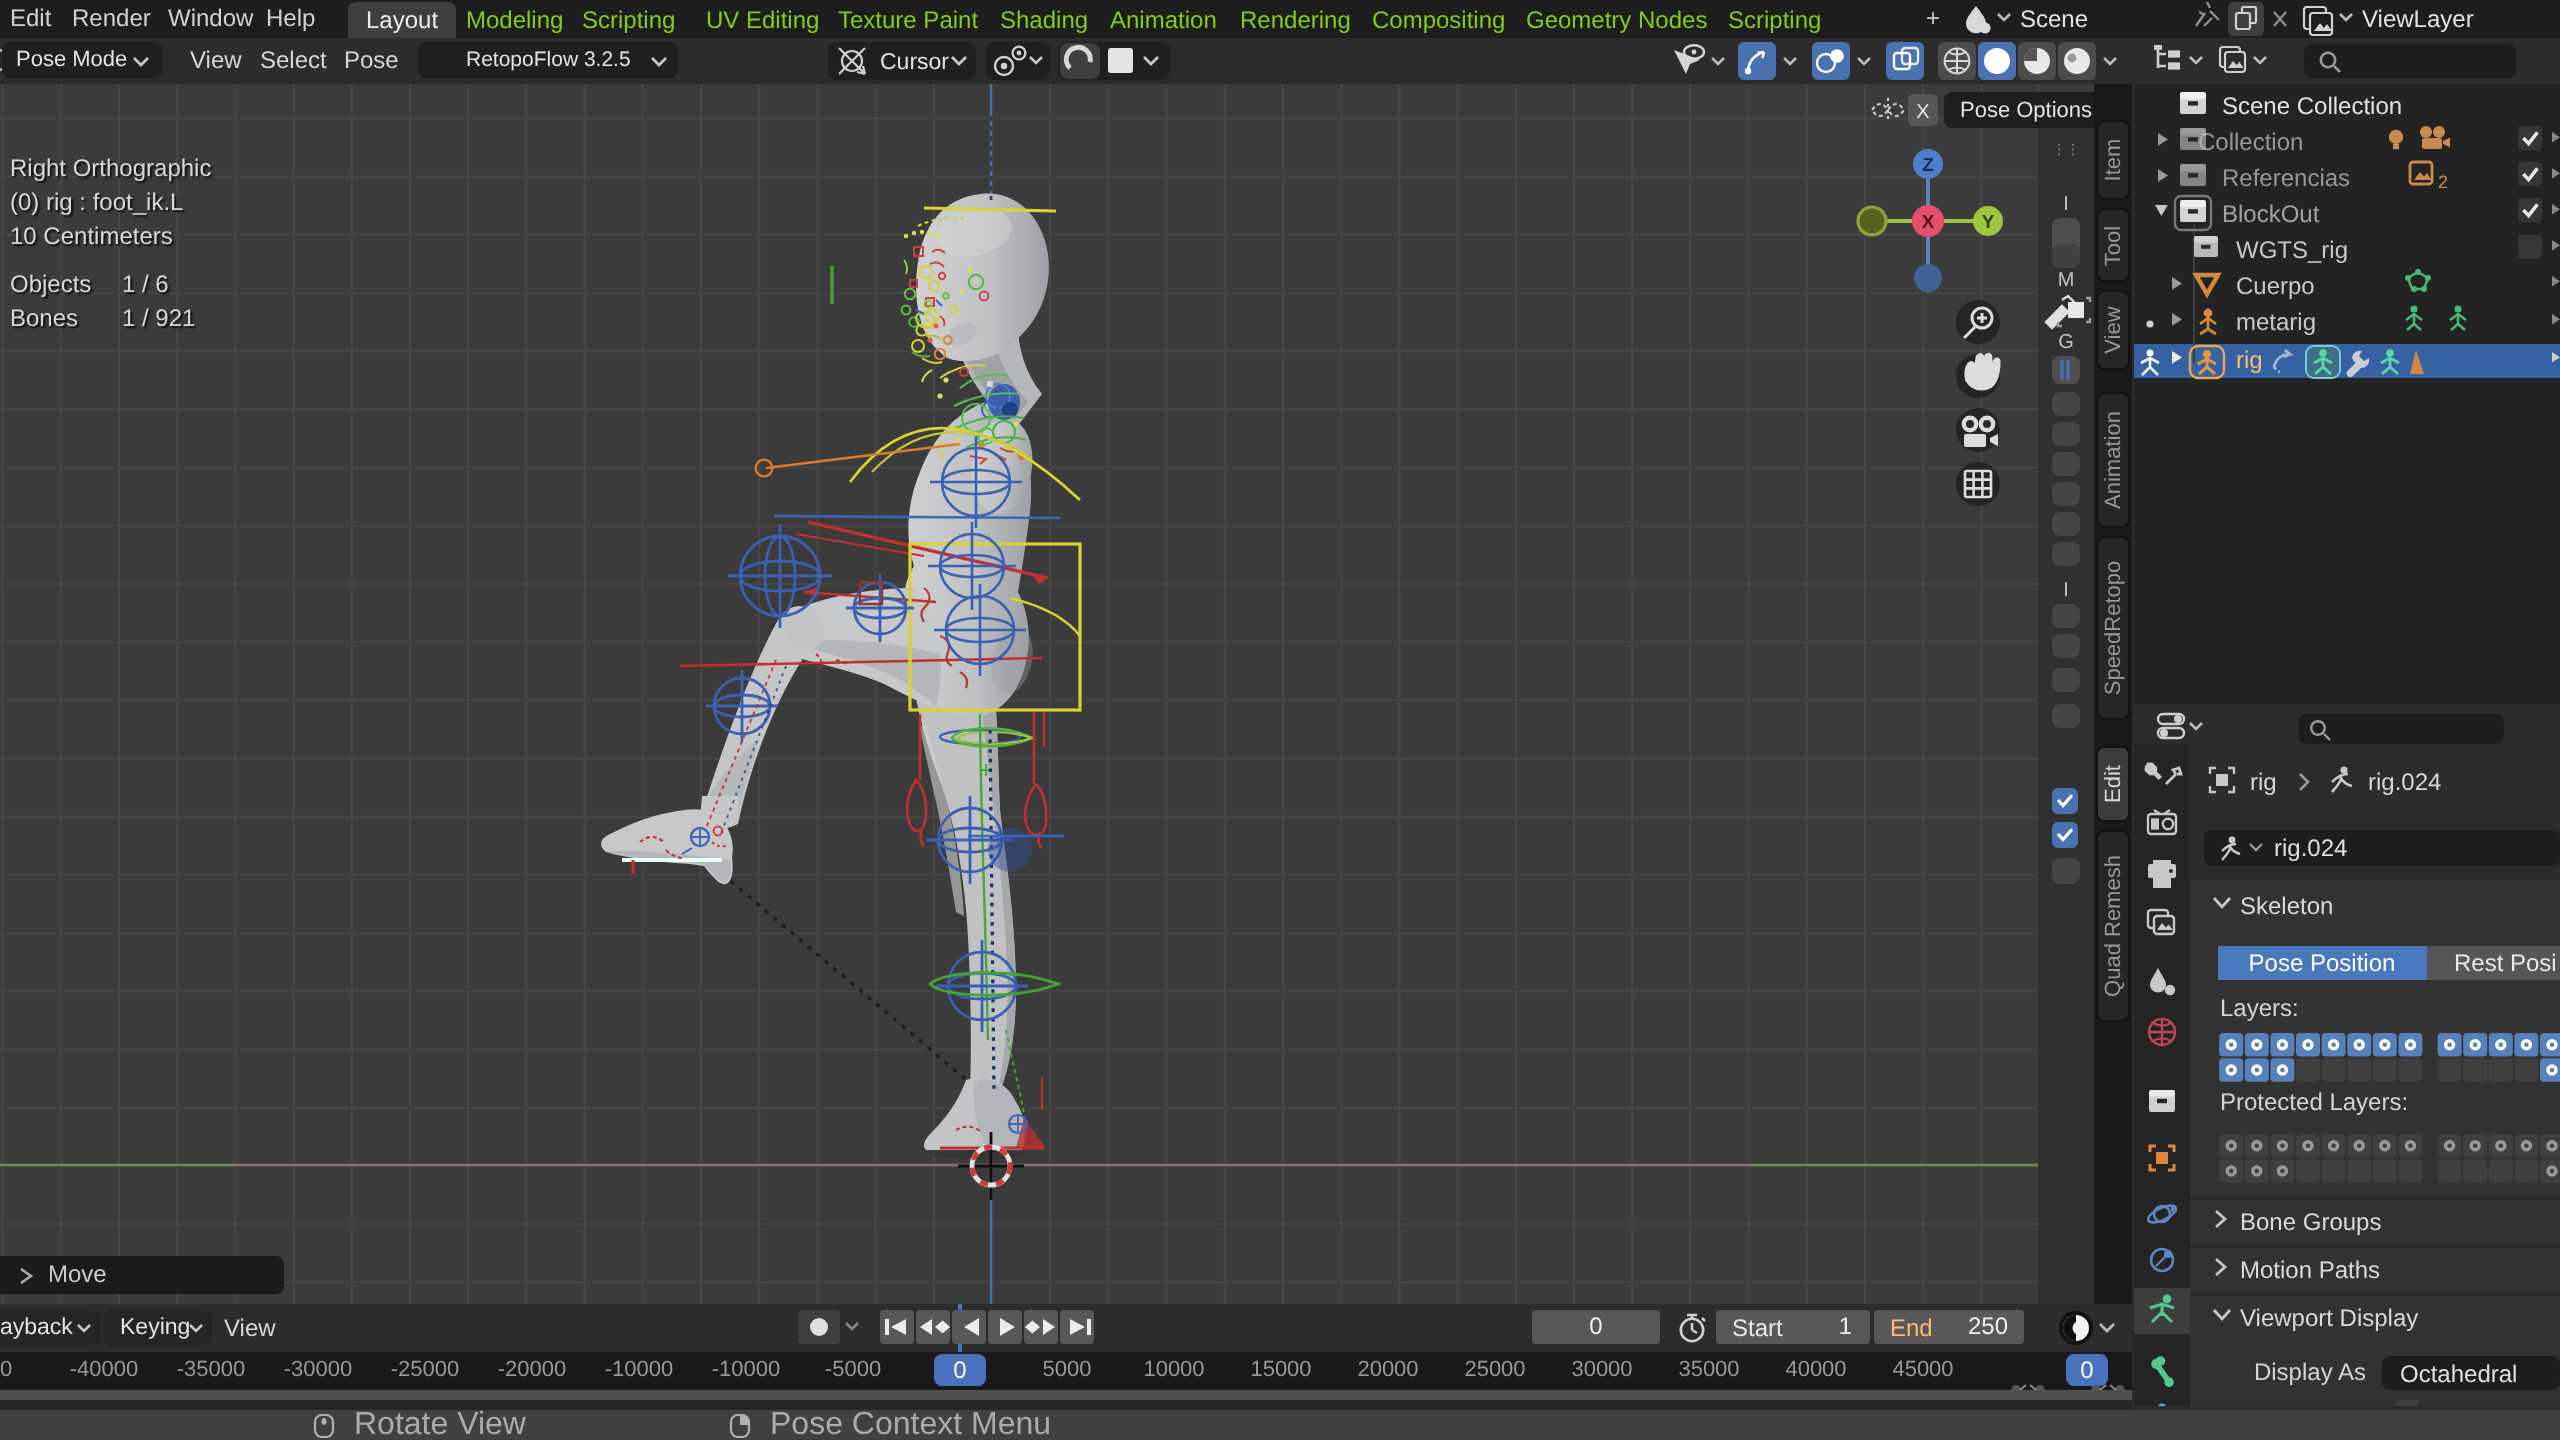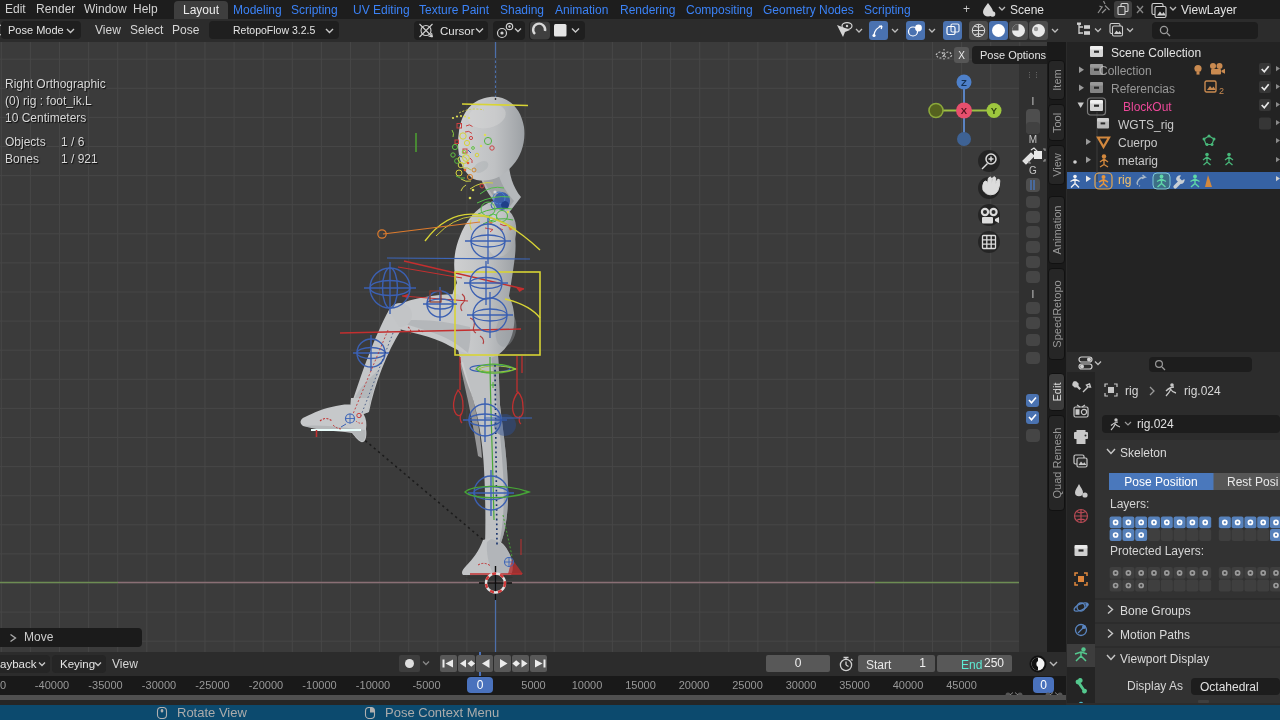--- a/index.html
+++ b/index.html
@@ -3,21 +3,21 @@
 <meta charset="utf-8">
 <style>
 * { margin:0; padding:0; box-sizing:border-box; }
 html,body { width:1280px; height:720px; overflow:hidden; background:#2b2b2b;
   font-family:"Liberation Sans", sans-serif; }
 .abs { position:absolute; }
 #stage { position:relative; width:1280px; height:720px; }
 
 #topbar { position:absolute; left:0; top:0; width:1280px; height:19px; background:#1d1d1d; }
 #topbar .menu { position:absolute; top:0; height:19px; line-height:19px; color:#d2d2d2; font-size:12px; }
-#topbar .tab { position:absolute; top:1px; height:18px; line-height:18px; color:#3b82f6; font-size:12px;
+#topbar .tab { position:absolute; top:1px; height:18px; line-height:18px; color:#84cc16; font-size:12px;
   border-radius:4px 4px 0 0; padding:0 9px; }
 #topbar .tab.active { background:#3e3e3e; color:#ececec; }
 
 #hdr2 { position:absolute; left:0; top:19px; width:1280px; height:23px; background:#2c2c2c; }
 .ddbtn { position:absolute; background:#1f1f1f; border-radius:4px; color:#e4e4e4;
   font-size:12px; line-height:18px; top:2px; height:18px; }
 .hmenu { position:absolute; top:2px; height:18px; line-height:18px; color:#d6d6d6; font-size:12px; }
 
 #viewport { position:absolute; left:0; top:42px; width:1066px; height:610px; background:#3b3b3b; overflow:hidden; }
 #vptext { position:absolute; left:5px; top:34px; color:#d8d8d8; font-size:12px; line-height:17px;
@@ -39,22 +39,22 @@
 .field { position:absolute; background:#1d1d1d; border-radius:4px; }
 
 #timeline { position:absolute; left:0; top:652px; width:1066px; height:53px; }
 #tl-hdr { position:absolute; left:0; top:0; width:1066px; height:24px; background:#2c2c2c; }
 #tl-ruler { position:absolute; left:0; top:24px; width:1066px; height:19px; background:#191919; }
 .rnum { position:absolute; top:3px; font-size:11px; color:#989898; transform:translateX(-50%); }
 #tl-scroll { position:absolute; left:0; top:43px; width:1066px; height:5px; background:#4f4f4f; }
 #tl-bot { position:absolute; left:0; top:48px; width:1066px; height:5px; background:#262626; }
 .tbtn { position:absolute; top:3px; height:17px; background:#585858; border-radius:2px; }
 
-#status { position:absolute; left:0; top:705px; width:1280px; height:15px; background:#0c4a6e;
-  color:#ababab; font-size:13px; line-height:15px; }
+#status { position:absolute; left:0; top:705px; width:1280px; height:15px; background:#404040;
+  color:#ababab; font-size:16px; line-height:15px; }
 </style>
 </head>
 <body>
 <div id="stage">
 
   <div id="topbar">
     <span class="menu" style="left:5px;">Edit</span>
     <span class="menu" style="left:36px;">Render</span>
     <span class="menu" style="left:84px;">Window</span>
     <span class="menu" style="left:133px;">Help</span>
@@ -590,21 +590,21 @@
           <circle cx="5" cy="5" r="3.6" stroke="#9a9a9a" fill="none" stroke-width="1.3"></circle>
           <path d="M8,8 L11,11" stroke="#9a9a9a" stroke-width="1.3"></path>
         </svg>
       </div>
     </div>
     <div id="outliner">
 
       <div class="orow" style="top:3px;"><span style="margin-left:44px;color:#e2e2e2;">Scene Collection</span></div>
       <div class="orow" style="top:21px;"><span style="margin-left:32px;color:#989898;">Collection</span></div>
       <div class="orow" style="top:39px;"><span style="margin-left:44px;color:#989898;">Referencias</span></div>
-      <div class="orow" style="top:57px;"><span style="margin-left:56px;color:#ec4899;">BlockOut</span></div>
+      <div class="orow" style="top:57px;"><span style="margin-left:44px;color:#a3a3a3;">BlockOut</span></div>
       <div class="orow" style="top:75px;"><span style="margin-left:51px;color:#c9c9c9;">WGTS_rig</span></div>
       <div class="orow" style="top:93px;"><span style="margin-left:51px;color:#c9c9c9;">Cuerpo</span></div>
       <div class="orow" style="top:111px;"><span style="margin-left:51px;color:#c9c9c9;">metarig</span></div>
       <div class="orow" style="top:130px; background:#3662a4; height:17px;"><span style="margin-left:51px;color:#f2c06a;">rig</span></div>
       <svg class="abs" style="left:0;top:0;" width="213" height="160" viewBox="0 0 213 160">
 
         <g fill="#9a9a9a">
           <path d="M12,24.5 l5,3.2 l-5,3.2 Z"></path>
           <path d="M12,42.5 l5,3.2 l-5,3.2 Z"></path>
           <path d="M10.5,60.5 l6.4,0 l-3.2,5.5 Z" fill="#c9c9c9"></path>
@@ -997,21 +997,21 @@
       </svg>
 
       <div class="tbtn" style="left:766px; width:64px;">
           <span style="display:block;text-align:center;font-size:12px;color:#f0f0f0;line-height:17px;">0</span>
         </div>
       <svg class="abs" style="left:838px; top:4px;" width="17" height="16" viewBox="0 0 17 16">
         <circle cx="8" cy="9" r="5.6" stroke="#d0d0d0" stroke-width="1.3" fill="none"></circle>
         <path d="M8,9 V5.5 M8,9 l2.5,1.5 M5.5,1.5 h5 M8,1.5 v2 M13,3 l1.5,1.5" stroke="#d0d0d0" stroke-width="1.3" fill="none"></path>
       </svg>
       <div class="tbtn" style="left:858px; width:77px;"><span style="margin-left:8px;font-size:12px;color:#e8e8e8;line-height:17px;">Start</span><span style="position:absolute;right:9px;font-size:12px;color:#f0f0f0;line-height:17px;">1</span></div>
-      <div class="tbtn" style="left:937px; width:75px;"><span style="margin-left:24px;font-size:12px;color:#5eead4;line-height:17px;">End</span><span style="position:absolute;right:8px;font-size:12px;color:#f0f0f0;line-height:17px;">250</span></div>
+      <div class="tbtn" style="left:937px; width:75px;"><span style="margin-left:8px;font-size:12px;color:#fdba74;line-height:17px;">End</span><span style="position:absolute;right:8px;font-size:12px;color:#f0f0f0;line-height:17px;">250</span></div>
       <svg class="abs" style="left:1026px; top:2px;" width="36" height="20" viewBox="0 0 36 20">
         <circle cx="12" cy="10" r="8.5" fill="#101010"></circle>
         <circle cx="12" cy="10" r="6.5" fill="#f2f2f2"></circle>
         <path d="M12,3.5 A6.5,6.5 0 0 0 12,16.5 L12,13 A3.5,3.5 0 0 1 12,7 Z" fill="#101010"></path>
         <path d="M24,8 l3.5,3.5 l3.5,-3.5" stroke="#b8b8b8" stroke-width="1.4" fill="none"></path>
       </svg>
     </div>
     <div id="tl-ruler">
       <span class="rnum" style="left:0px;">00</span>
       <span class="rnum" style="left:52px;">-40000</span>

